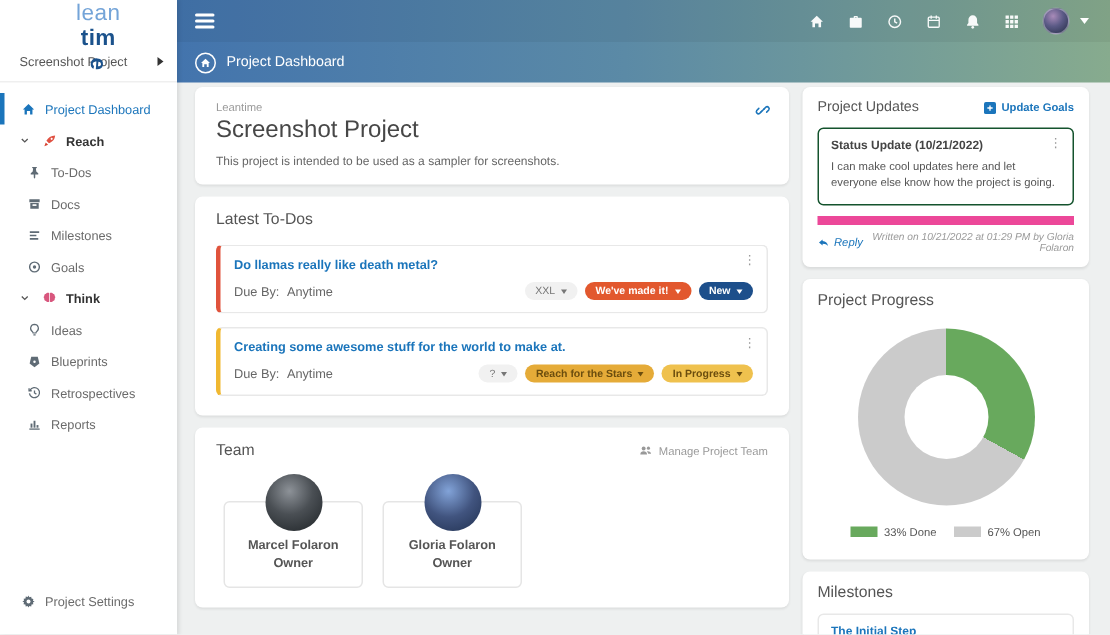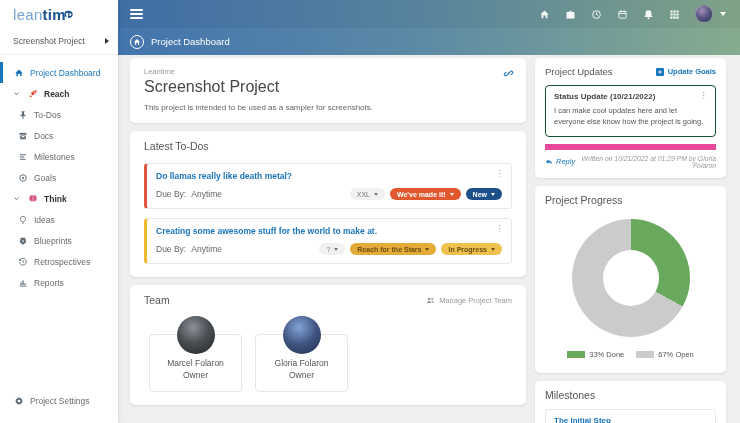--- a/index.html
+++ b/index.html
@@ -2,21 +2,21 @@
 <html><head>
 <meta charset="utf-8">
 <style>
   * { box-sizing: border-box; margin: 0; padding: 0; }
   html,body { width:740px; height:423px; overflow:hidden; }
   body { position:relative; font-family:"Liberation Sans",sans-serif; background:#eef0f0; }
 
   
   .sidebar { position:absolute; left:0; top:0; width:118px; height:423px; background:#fff;
              box-shadow:1px 0 3px rgba(0,0,0,.10); z-index:5; }
-  .logo { height:28px; display:flex; align-items:center; padding-left:13px; font-size:15px; cursor:pointer; }
+  .logo { height:28px; display:flex; align-items:center; padding-left:13px; font-size:15px; cursor:pointer;flex-direction:column; }
   .logo .p1 { color:#74a4d8; font-weight:400; letter-spacing:.3px; }
   .logo .p2 { color:#1b528c; font-weight:700; letter-spacing:.3px; }
   .logo .p3 { color:#1b528c; font-weight:700; display:inline-block; transform:rotate(95deg); }
   .proj-select { display:flex; align-items:center; padding:8px 9px 8px 13px; font-size:8.5px; color:#555;
                  border-bottom:1px solid #efefef; cursor:pointer; }
   .caret-right { margin-left:auto; width:0; height:0; border-top:3px solid transparent;
                  border-bottom:3px solid transparent; border-left:4px solid #333; }
   .nav { margin-top:7px; }
   .nav-item { display:flex; align-items:center; gap:6px; height:21px; padding-left:10px;
               border-left:3px solid transparent; font-size:8.5px; color:#6a6a6a; cursor:pointer; white-space:nowrap; }
@@ -85,21 +85,21 @@
   .pill-effort { background:#f1f1f1; color:#777; font-weight:400; }
   .pill-red { background:#e2582e; color:#fff; }
   .pill-navy { background:#1d4f8b; color:#fff; }
   .pill-gold { background:#e5ab38; color:#6b4d0e; }
   .pill-yellow { background:#efc14e; color:#6b4d0e; }
 
   
   .team-head { display:flex; align-items:center; }
   .manage { margin-left:auto; display:flex; align-items:center; gap:4px; font-size:7.5px; color:#999; cursor:pointer; }
   .manage svg { width:9px; height:9px; }
-  .members { display:flex; gap:13px; margin-top:28px; padding-left:5px; padding-bottom:2px; }
+  .members { display:flex; gap:13px; margin-top:28px; padding-left:5px; padding-bottom:2px;font-weight:bold; }
   .member { width:93px; border:1px solid #e5e5e5; border-radius:4px; text-align:center;
             padding:23px 4px 9px; position:relative; }
   .avatar { position:absolute; top:-19px; left:50%; transform:translateX(-50%);
             width:38px; height:38px; border-radius:50%; }
   .av-marcel { background:radial-gradient(circle at 42% 30%,#8d9298 0%,#4a4f54 45%,#1d2225 100%); }
   .av-gloria { background:radial-gradient(circle at 42% 30%,#82a3d8 0%,#41547f 50%,#20304f 100%); }
   .m-name, .m-role { font-size:8.5px; color:#555; line-height:1.4; }
 
   
   .r-card { padding:8px 10px 9px; }

